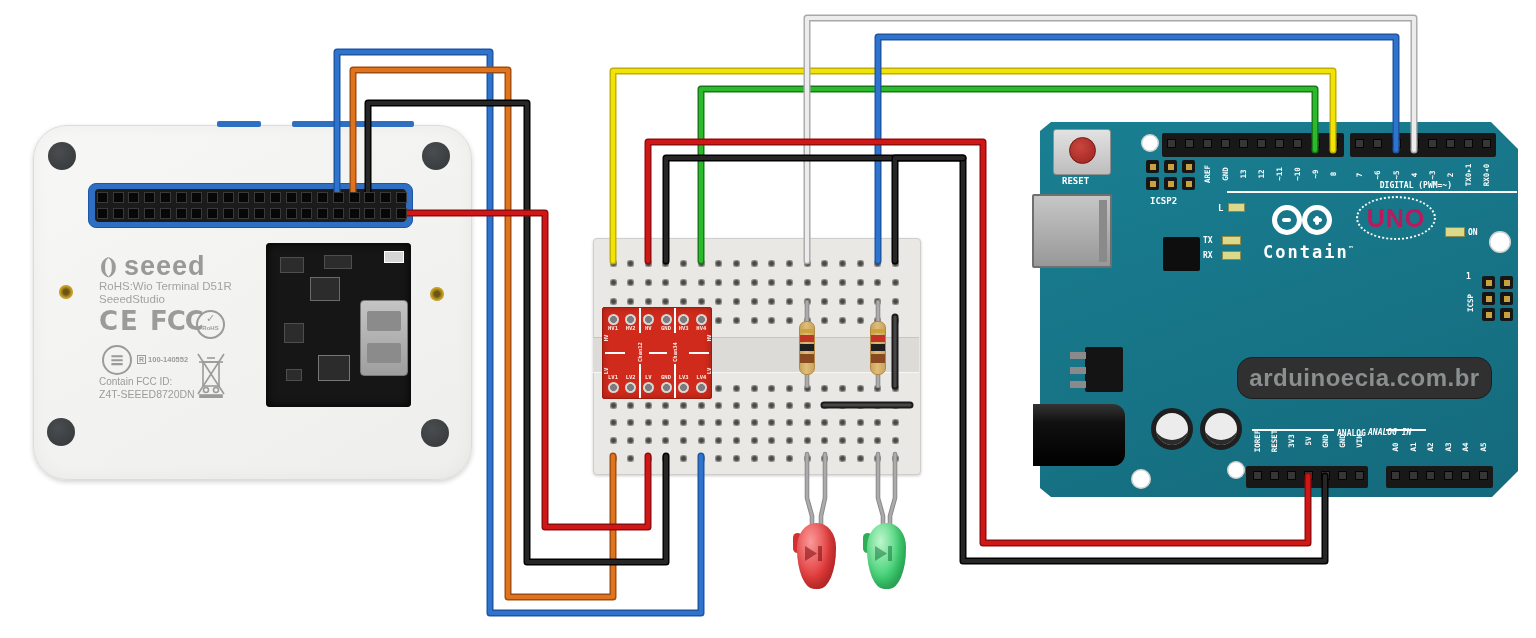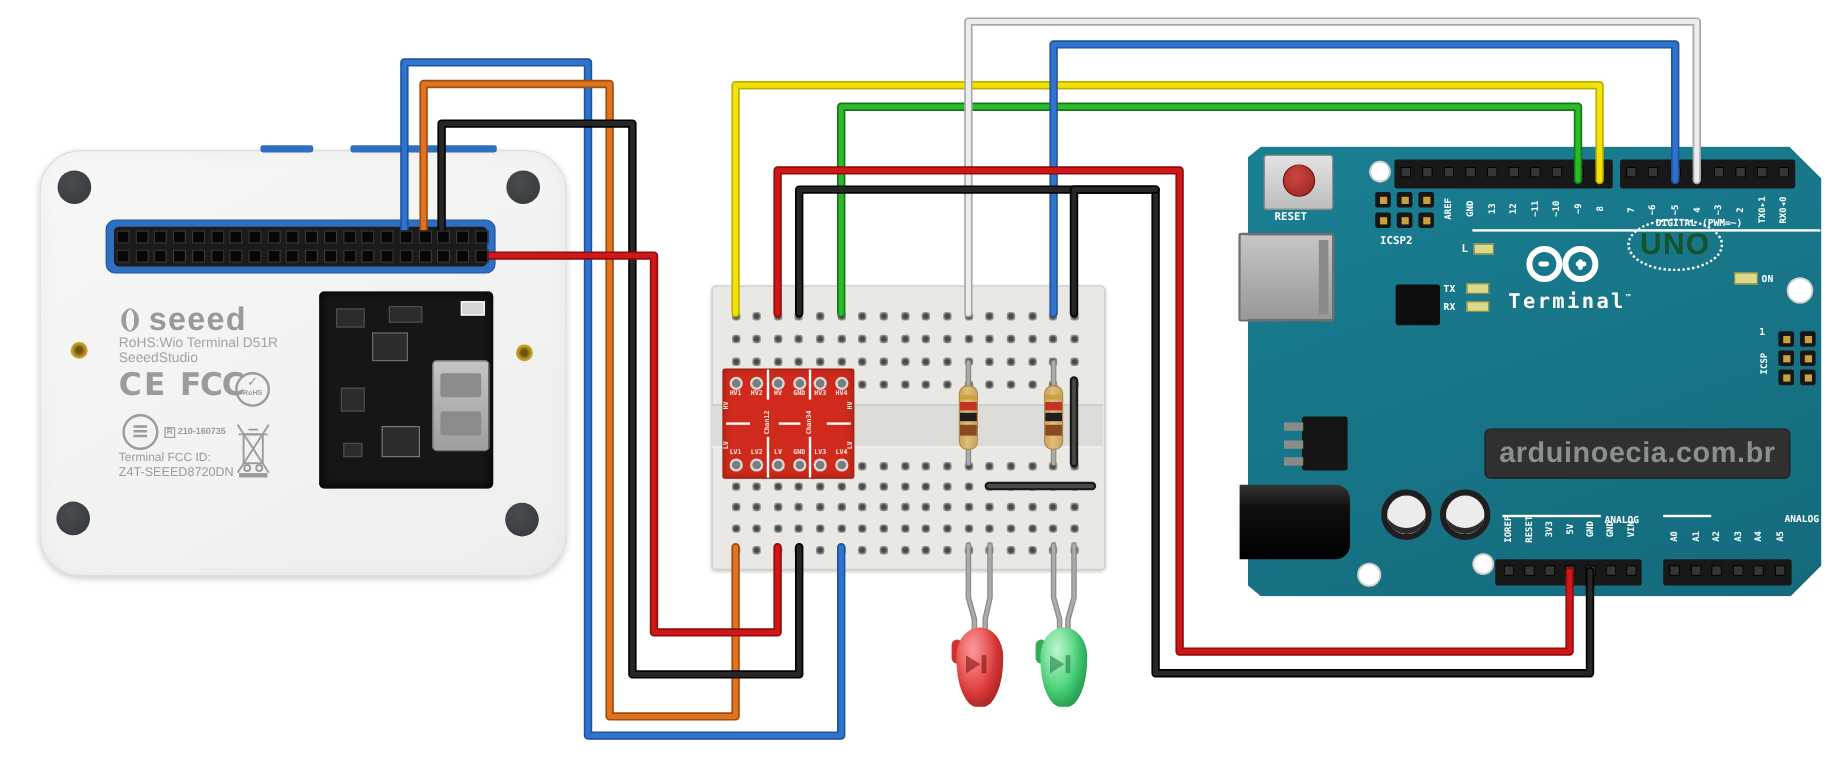--- a/index.html
+++ b/index.html
@@ -60,27 +60,27 @@
   .wline{position:absolute;height:2px;background:#fff;}
   .usb{position:absolute;left:1032px;top:194px;width:80px;height:74px;background:linear-gradient(#c6c6c6,#989898);border:2px solid #6f6f6f;box-sizing:border-box;border-radius:2px;}
   .usb:after{content:"";position:absolute;right:3px;top:4px;bottom:4px;width:8px;background:#8a8a8a;}
   .barrel{position:absolute;left:1033px;top:404px;width:92px;height:62px;background:linear-gradient(#343434,#101010 30%,#000);border-radius:0 12px 12px 0;}
   .reset-btn{position:absolute;left:1053px;top:129px;width:56px;height:44px;background:linear-gradient(#e2e2e2,#bdbdbd);border:1px solid #8f8f8f;border-radius:3px;}
   .reset-cap{position:absolute;left:1069px;top:137px;width:27px;height:27px;border-radius:50%;background:radial-gradient(circle at 40% 35%,#c94640,#9c211c);border:1px solid #70150f;box-sizing:border-box;}
   .regulator{position:absolute;left:1085px;top:347px;width:38px;height:45px;background:#141414;border-radius:2px;}
   .reg-leg{position:absolute;left:1070px;width:16px;height:7px;background:#8a8a8a;}
   .cap{position:absolute;width:42px;height:42px;border-radius:50%;background:#ececec;border:5px solid #1f1f1f;box-sizing:border-box;box-shadow:inset 0 -8px 0 -3px #2c2c2c;}
   .chip-sm{position:absolute;left:1163px;top:237px;width:37px;height:34px;background:#0e0e0e;border-radius:2px;}
-  .chip-big{position:absolute;left:1237px;top:357px;width:255px;height:42px;background:#303030;border:1px solid #1d1d1d;border-radius:5px;box-sizing:border-box;display:flex;align-items:center;justify-content:center;}
+  .chip-big{position:absolute;left:1237px;top:357px;width:255px;height:42px;background:#303030;border:1px solid #1d1d1d;border-radius:15px;box-sizing:border-box;display:flex;align-items:center;justify-content:center;}
   .watermark{font:bold 24px "Liberation Sans",sans-serif;color:#9aa0a0;opacity:.85;letter-spacing:.5px;}
   .smled{position:absolute;background:#ddd98a;border:1px solid #8f8c4a;box-sizing:border-box;}
   .ring{position:absolute;width:30px;height:30px;border:5.5px solid #fff;border-radius:50%;box-sizing:border-box;}
   .logo-bar{position:absolute;background:#fff;border-radius:2px;}
-  .uno-oval{position:absolute;left:1356px;top:182px;width:80px;height:44px;border:2px dotted #fff;border-radius:50%;box-sizing:border-box;
-            display:flex;align-items:center;justify-content:center;font:bold 25px "Liberation Sans",sans-serif;color:#14532d;letter-spacing:1px;}
+  .uno-oval{position:absolute;left:1356px;top:196px;width:80px;height:44px;border:2px dotted #fff;border-radius:50%;box-sizing:border-box;
+            display:flex;align-items:center;justify-content:center;font:bold 25px "Liberation Sans",sans-serif;color:#be185d;letter-spacing:1px;}
   .brandtxt{position:absolute;left:1254px;top:242px;width:108px;text-align:center;font:bold 17px "DejaVu Sans Mono",monospace;color:#fff;letter-spacing:2px;}
   .icsppin-o{position:absolute;width:13px;height:13px;background:#161616;border-radius:2px;}
   .icsppin-i{position:absolute;width:6px;height:6px;left:3.5px;top:3.5px;background:#c9a13f;}
   svg#wires{position:absolute;left:0;top:0;pointer-events:none;}
 </style>
 </head>
 <body>
 
 <div id="stage">
 
@@ -101,23 +101,23 @@
   <div class="wio-text wio-small" style="left:99px;top:280px;">RoHS:Wio Terminal D51R</div>
   <div class="wio-text wio-small" style="left:99px;top:293px;">SeeedStudio</div>
   <div class="wio-text wio-mark" style="left:99px;top:306px;">CE</div>
   <div class="wio-text wio-mark" style="left:150px;top:306px;letter-spacing:-1px;">FCC</div>
   <div class="badge-circle" style="left:196px;top:310px;width:29px;height:29px;">
     <div style="font:bold 11px 'DejaVu Sans',sans-serif;line-height:13px;">✓</div>
     <div style="font:bold 6px 'Liberation Sans',sans-serif;line-height:6px;">RoHS</div>
   </div>
   <div class="badge-circle" style="left:102px;top:345px;width:30px;height:30px;font:bold 18px 'DejaVu Sans',sans-serif;line-height:26px;">≡</div>
   <div class="wio-text wio-tiny" style="left:137px;top:355px;">
-    <span class="rbox">R</span><span>210-160735</span>
-  </div>
-  <div class="wio-text" style="left:99px;top:376px;font:10px 'Liberation Sans',sans-serif;">Terminal FCC ID:</div>
+    <span class="rbox">R</span><span>100-140552</span>
+  </div>
+  <div class="wio-text" style="left:99px;top:376px;font:10px 'Liberation Sans',sans-serif;">Contain FCC ID:</div>
   <div class="wio-text" style="left:99px;top:388px;font:10.5px 'Liberation Sans',sans-serif;">Z4T-SEEED8720DN</div>
 
   <svg style="position:absolute;left:194px;top:352px;" width="34" height="46">
     <g stroke="#9b9b9b" stroke-width="1.6" fill="none">
       <rect x="9" y="10" width="16" height="24"></rect>
         <line x1="5" y1="10" x2="29" y2="10"></line>
         <line x1="13" y1="6" x2="21" y2="6"></line>
       <circle cx="12" cy="38" r="2.5"></circle>
         <circle cx="22" cy="38" r="2.5"></circle>
       <line x1="4" y1="2" x2="30" y2="42"></line>
@@ -419,37 +419,37 @@
   <div class="hlab" style="left:1203px;top:251px;">RX</div>
   <div class="smled" style="left:1445px;top:227px;width:20px;height:10px;"></div>
   <div class="hlab" style="left:1468px;top:228px;">ON</div>
 
   <div class="ring" style="left:1272px;top:205px;"></div>
   <div class="ring" style="left:1302px;top:205px;"></div>
   <div class="logo-bar" style="left:1282px;top:218px;width:9px;height:4px;"></div>
   <div class="logo-bar" style="left:1312.5px;top:218px;width:9px;height:4px;"></div>
   <div class="logo-bar" style="left:1315px;top:215.5px;width:4px;height:9px;"></div>
   <div class="uno-oval">UNO</div>
-  <div class="brandtxt"><span>Terminal</span><sup style="font-size:7px;letter-spacing:0;">™</sup></div>
+  <div class="brandtxt"><span>Contain</span><sup style="font-size:7px;letter-spacing:0;">™</sup></div>
 
   <div class="chip-sm"></div>
   <div class="regulator"></div>
   <div class="reg-leg" style="top:352px;"></div>
   <div class="reg-leg" style="top:367px;"></div>
   <div class="reg-leg" style="top:381px;"></div>
   <div class="cap" style="left:1151px;top:408px;"></div>
   <div class="cap" style="left:1200px;top:408px;"></div>
   <div class="chip-big">
     <span class="watermark">arduinoecia.com.br</span>
   </div>
 
   <div class="wline" style="left:1252px;top:429px;width:82px;"></div>
   <div class="hlab" style="left:1337px;top:429px;">ANALOG</div>
   <div class="wline" style="left:1386px;top:429px;width:40px;"></div>
-  <div class="hlab" style="left:1487px;top:428px;">ANALOG IN</div>
+  <div class="hlab" style="left:1368px;top:428px;font-style:italic;">ANALOG IN</div>
 
   <div id="icsp-pins">
       <div class="icsppin-o" style="left: 1482px; top: 276px;">
         <div class="icsppin-i"></div>
       </div>
       <div class="icsppin-o" style="left: 1482px; top: 292px;">
         <div class="icsppin-i"></div>
       </div>
       <div class="icsppin-o" style="left: 1482px; top: 308px;">
         <div class="icsppin-i"></div>

